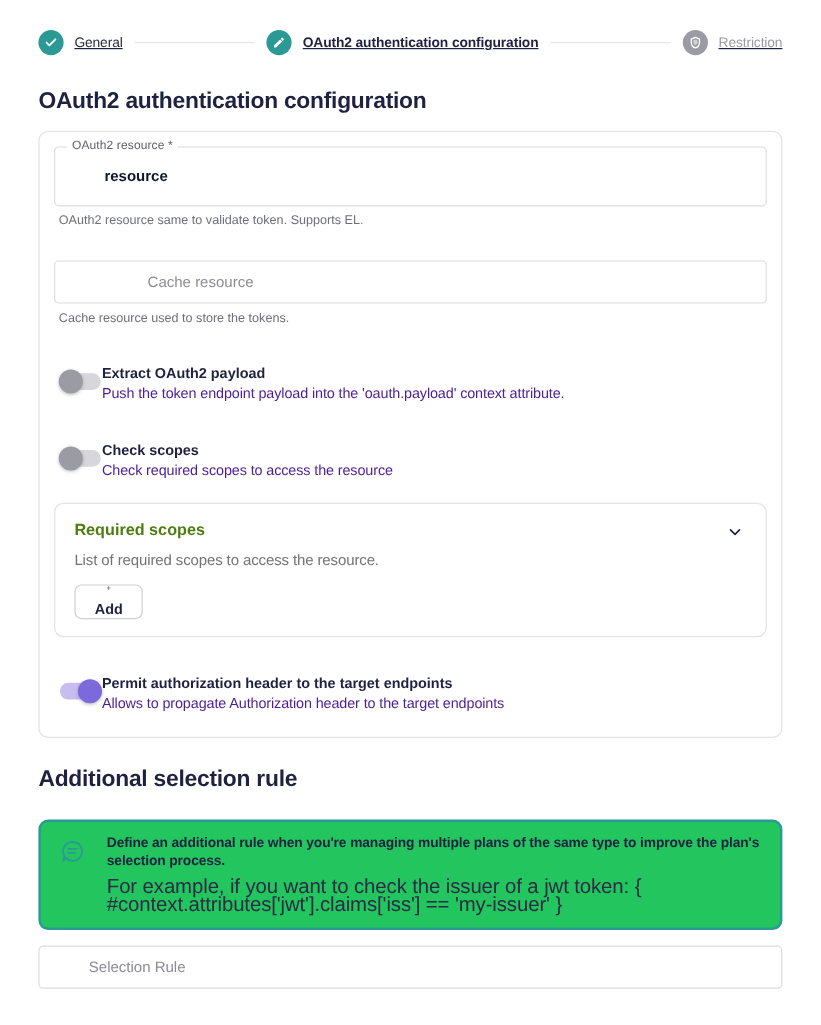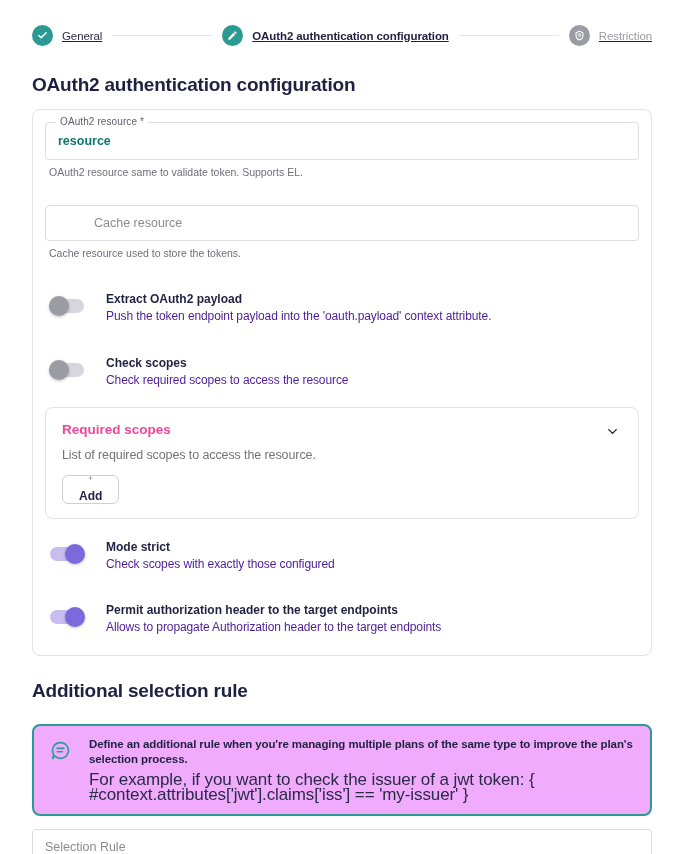--- a/index.html
+++ b/index.html
@@ -22,63 +22,63 @@
   h2.section-title { font-size:19px; line-height:23px; font-weight:bold;
     letter-spacing:-0.2px; color:#1f2141; margin:27px 32px 0; }
   h2.section-title.second { margin-top:23px; }
 
   
   .card { margin:13px 32px 0; border:1px solid #e2e2e7; border-radius:8px;
     padding:12px 12px 20px; background:#fff; }
 
   
   .field { position:relative; border:1px solid #dcdce2; border-radius:4px;
-    height:38px; display:flex; align-items:center; padding:0 12px; background:#fff; }
+    height:50px; display:flex; align-items:center; padding:0 12px; background:#fff; }
   .field-label { position:absolute; top:-7px; left:10px; background:#fff;
     padding:0 4px; font-size:10px; color:#5f5f6e; letter-spacing:0.1px; }
   .field input { border:none; outline:none; width:100%; font-family:"Liberation Sans",sans-serif;
-    font-size:12.5px; font-weight:600; color:#0f766e; background:transparent; }
+    font-size:12.5px; font-weight:600; color:#0f172a; background:transparent;margin-left:29px; }
   .field input::placeholder { color:#8b8b95; font-weight:normal; font-size:12.5px; }
   .field.plain { height:36px; }
   .field.plain input { font-weight:normal; }
   .hint { font-size:10.5px; color:#6e6e7d; margin:6px 0 0 4px; letter-spacing:0; }
   .gap-lg { margin-top:27px;padding-left:48px; }
 
   
-  .toggle-row { display:flex; align-items:flex-start; gap:21px; margin:0 4px; }
+  .toggle-row { display:flex; align-items:flex-start; margin:0 4px; }
   .toggle-row.first { margin-top:33px; }
   .toggle-row.mid { margin-top:32px; }
   .toggle-row.after-card { margin-top:21px; }
   .toggle-row.last { margin-top:31px; }
   .toggle { position:relative; width:36px; height:20px; flex:none; margin-top:4px; cursor:pointer; }
   .toggle-track { position:absolute; left:1px; top:3px; width:34px; height:14px;
     border-radius:7px; background:#d6d6dc; }
   .toggle-thumb { position:absolute; top:0; left:0; width:20px; height:20px;
     border-radius:50%; background:#9b9ba3; box-shadow:0 1px 3px rgba(0,0,0,0.25); }
   .toggle-row.on .toggle-track { background:#c8bdf1; }
   .toggle-row.on .toggle-thumb { background:#7c69db; left:16px; }
   .toggle-title { font-size:12px; font-weight:bold; color:#1f2141; line-height:15px; }
   .toggle-desc { font-size:12px; color:#4c1d95; line-height:15px; margin-top:2px; letter-spacing:-0.1px; }
 
   
   .subcard { position:relative; border:1px solid #e2e2e7; border-radius:8px;
     margin-top:19px; padding:14px 16px 14px; background:#fff; }
-  .subcard-title { font-size:13.5px; font-weight:bold; color:#ec4899; }
+  .subcard-title { font-size:13.5px; font-weight:bold; color:#4d7c0f; }
   .subcard-desc { font-size:12.5px; color:#737373; margin-top:11px; letter-spacing:-0.1px; }
   .chevron-btn { position:absolute; top:13px; right:16px; width:20px; height:20px;
     border:none; background:transparent; cursor:pointer; display:flex;
     align-items:center; justify-content:center; padding:0; }
   .add-btn { display:inline-flex; align-items:center; gap:9px; margin-top:13px;
     padding:0 16px; height:29px; background:#fff; border:1px solid #cfcfd6;
     border-radius:6px; font-family:"Liberation Sans",sans-serif; font-size:12px;
     font-weight:bold; color:#1f2141; cursor:pointer;flex-direction:column; }
 
   
   .banner { display:flex; gap:18px; margin:22px 32px 0; border:2px solid #2b9a94;
-    border-radius:8px; padding:11px 16px 12px; background:#f0abfc; }
+    border-radius:8px; padding:11px 16px 12px; background:#22c55e; }
   .banner-icon { flex:none; width:21px; height:21px; margin-top:3px; }
   .banner-text { max-width:552px; }
   .banner-lead { font-size:11.5px; font-weight:bold; color:#1f2141; line-height:15px; letter-spacing:-0.1px; }
   .banner-example { font-size:17px; color:#2a2b45; line-height:15px; margin-top:5px; letter-spacing:-0.1px; }
 
   .rule-field { margin:13px 32px 0; }
 
   svg { display:block; }
 </style>
 </head>
@@ -161,30 +161,20 @@
     <div class="subcard-desc">List of required scopes to access the resource.</div>
     <button class="add-btn">
       <svg width="13" height="13" viewBox="0 0 24 24" fill="none" stroke="#1f2141" stroke-width="2.2" stroke-linecap="round">
           <line x1="12" y1="4" x2="12" y2="20"></line>
           <line x1="4" y1="12" x2="20" y2="12"></line>
         </svg>
       <span>Add</span>
     </button>
   </div>
 
-  <div class="toggle-row after-card on">
-    <span class="toggle">
-      <span class="toggle-track"></span>
-      <span class="toggle-thumb"></span>
-    </span>
-    <span>
-      <div class="toggle-title">Mode strict</div>
-      <div class="toggle-desc">Check scopes with exactly those configured</div>
-    </span>
-  </div>
 
   <div class="toggle-row last on">
     <span class="toggle">
       <span class="toggle-track"></span>
       <span class="toggle-thumb"></span>
     </span>
     <span>
       <div class="toggle-title">Permit authorization header to the target endpoints</div>
       <div class="toggle-desc">Allows to propagate Authorization header to the target endpoints</div>
     </span>

